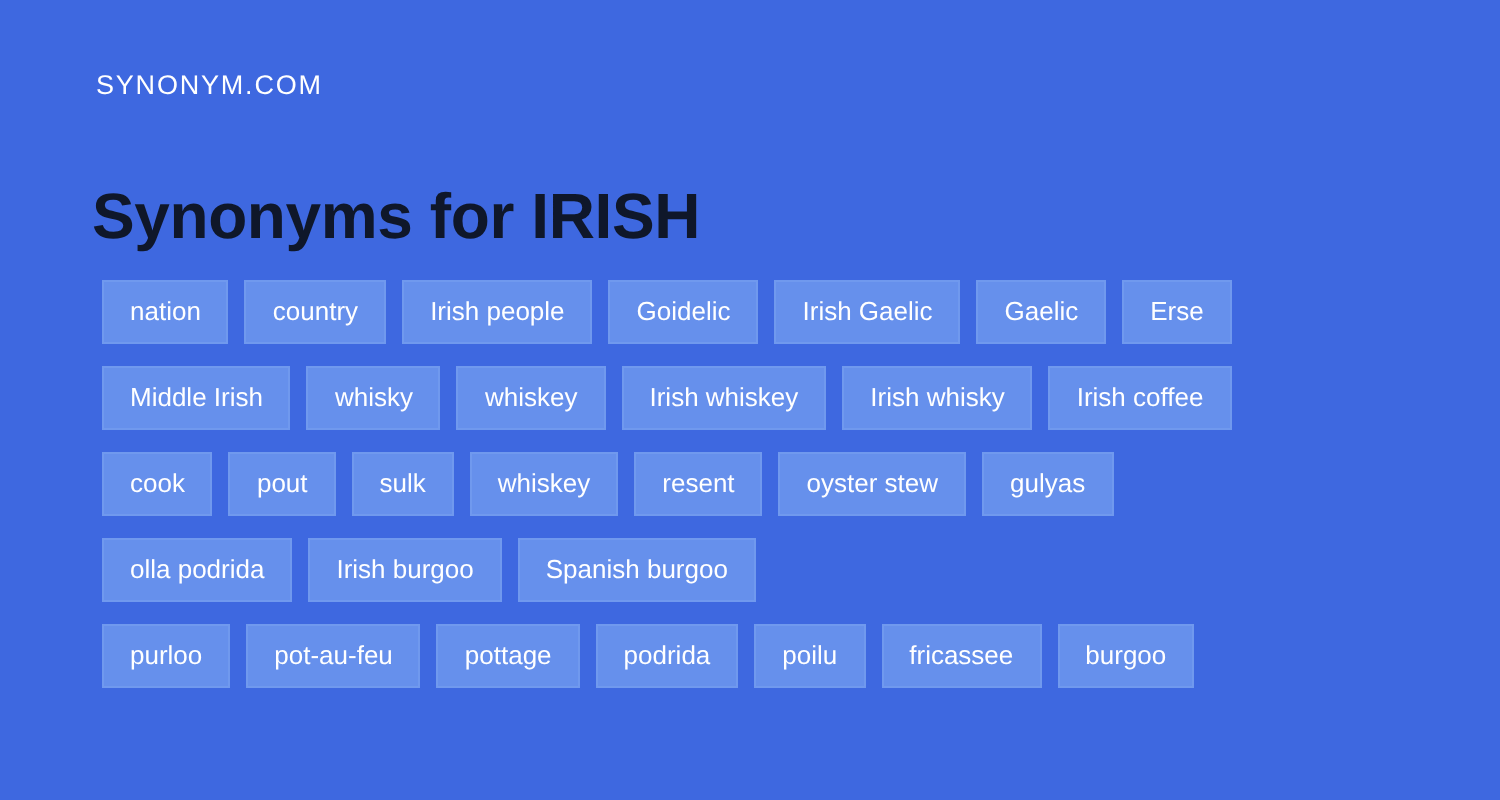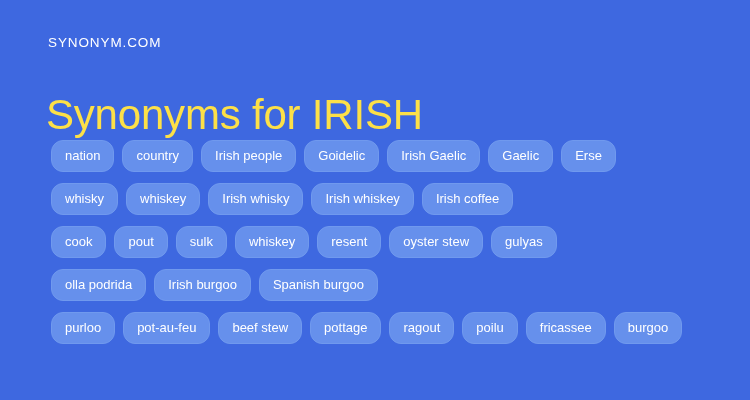--- a/index.html
+++ b/index.html
@@ -29,24 +29,24 @@
     line-height: 16px;
     letter-spacing: 0.9px;
     color: #ffffff;
     font-weight: 400;
     white-space: nowrap;
   }
   .page-title {
     position: absolute;
     left: 46px;
     top: 66px;
-    font-size: 42px;
+    font-size: 32px;
     line-height: 42px;
-    font-weight: normal;
-    color: #fde047;
+    font-weight: bold;
+    color: #0f172a;
     letter-spacing: -0.2px;
     white-space: nowrap;
   }
   .tag-rows {
     position: absolute;
     left: 51px;
     top: 140px;
     width: 660px;
   }
   .tag-row {
@@ -64,21 +64,21 @@
     box-sizing: border-box;
     padding: 0 13px;
     margin-right: 8px;
     background: #6690ec;
     border: 1px solid #7099ee;
     color: #ffffff;
     font-size: 13px;
     line-height: 30px;
     white-space: nowrap;
     text-decoration: none;
-    border-radius: 12px;
+    border-radius: 0;
   }
   .tag:last-child {
     margin-right: 6px;
   }
 </style>
 </head>
 <body>
 
 <div id="page">
 
@@ -90,45 +90,45 @@
       <div class="tag-row">
         <a class="tag">nation</a>
         <a class="tag">country</a>
         <a class="tag">Irish people</a>
         <a class="tag">Goidelic</a>
         <a class="tag">Irish Gaelic</a>
         <a class="tag">Gaelic</a>
         <a class="tag">Erse</a>
       </div>
       <div class="tag-row">
+        <a class="tag">Middle Irish</a>
         <a class="tag">whisky</a>
         <a class="tag">whiskey</a>
+        <a class="tag">Irish whiskey</a>
         <a class="tag">Irish whisky</a>
-        <a class="tag">Irish whiskey</a>
         <a class="tag">Irish coffee</a>
       </div>
       <div class="tag-row">
         <a class="tag">cook</a>
         <a class="tag">pout</a>
         <a class="tag">sulk</a>
         <a class="tag">whiskey</a>
         <a class="tag">resent</a>
         <a class="tag">oyster stew</a>
         <a class="tag">gulyas</a>
       </div>
       <div class="tag-row">
         <a class="tag">olla podrida</a>
         <a class="tag">Irish burgoo</a>
         <a class="tag">Spanish burgoo</a>
       </div>
       <div class="tag-row">
         <a class="tag">purloo</a>
         <a class="tag">pot-au-feu</a>
-        <a class="tag">beef stew</a>
         <a class="tag">pottage</a>
-        <a class="tag">ragout</a>
+        <a class="tag">podrida</a>
         <a class="tag">poilu</a>
         <a class="tag">fricassee</a>
         <a class="tag">burgoo</a>
       </div>
     </div>
 
 </div>
 
 </body></html>

